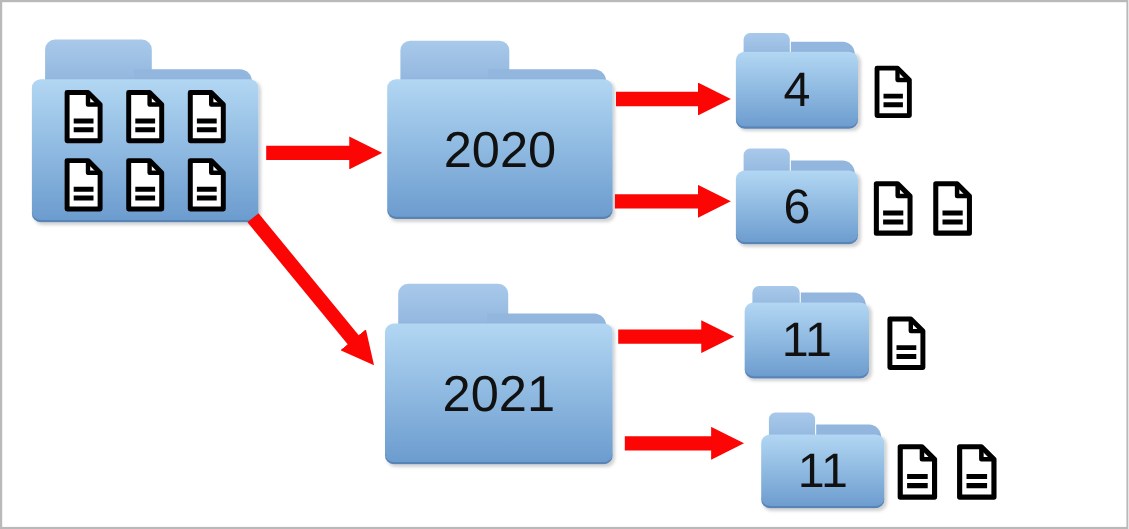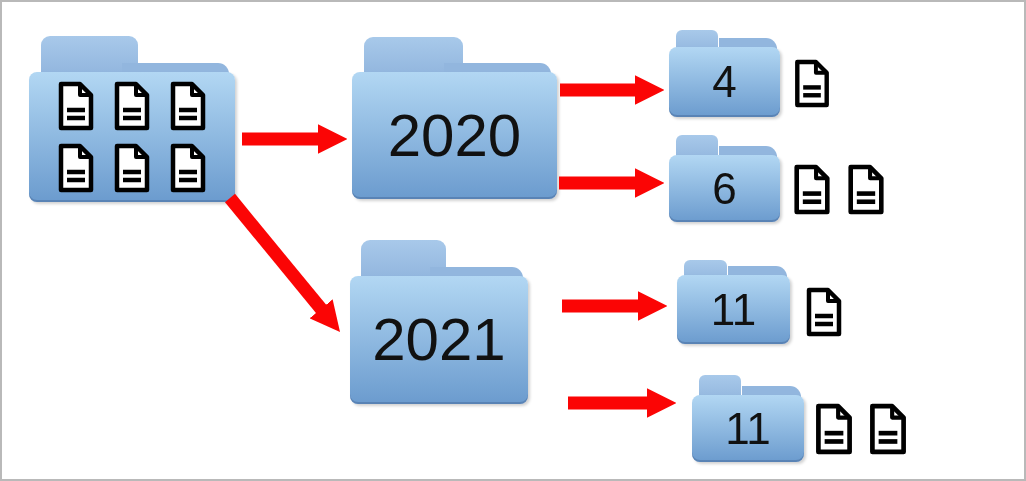--- a/index.html
+++ b/index.html
@@ -30,21 +30,21 @@
     position:absolute;left:0;right:0;top:var(--tabh);bottom:0;
     border-radius:8px;
     background:linear-gradient(#b2d7f3,#6b9bce);
     box-shadow:inset 0 -2px 0 rgba(74,112,160,.55), 2px 2px 3px rgba(0,0,0,.18);
   }
   .folder .label{
     position:absolute;left:0;right:0;top:var(--tabh);bottom:0;
     display:flex;align-items:center;justify-content:center;
     color:#111;line-height:1;
   }
-  .folder.year .label{font-size:60px;}
+  .folder.year .label{font-size:46px;}
   .folder.leaf .label{font-size:44px;}
   .folder.leaf .tab{border-radius:6px 6px 0 0;}
 
   
   .docgrid{
     position:absolute;left:0;right:0;top:var(--tabh);bottom:0;
     display:flex;flex-wrap:wrap;align-content:center;justify-content:center;
     gap:10px 16px;padding:4px 14px;box-sizing:border-box;
   }
   .docgrid .doc{width:40px;height:52px;}
@@ -106,21 +106,21 @@
     </div>
   </div>
 
   <div class="folder year" style="left:350px;top:35px;width:205px;height:162px;--tabh:35px;--tabw:48%;">
     <div class="tab"></div>
     <div class="backfold"></div>
     <div class="fbody"></div>
     <div class="label">2020</div>
   </div>
 
-  <div class="folder year" style="left:348px;top:238px;width:178px;height:164px;--tabh:36px;--tabw:48%;">
+  <div class="folder year" style="left:348px;top:256px;width:207px;height:164px;--tabh:36px;--tabw:48%;">
     <div class="tab"></div>
     <div class="backfold"></div>
     <div class="fbody"></div>
     <div class="label">2021</div>
   </div>
 
   <div class="folder leaf" style="left:667px;top:28px;width:111px;height:87px;--tabh:17px;--tabw:38%;">
     <div class="tab"></div>
     <div class="backfold"></div>
     <div class="fbody"></div>

